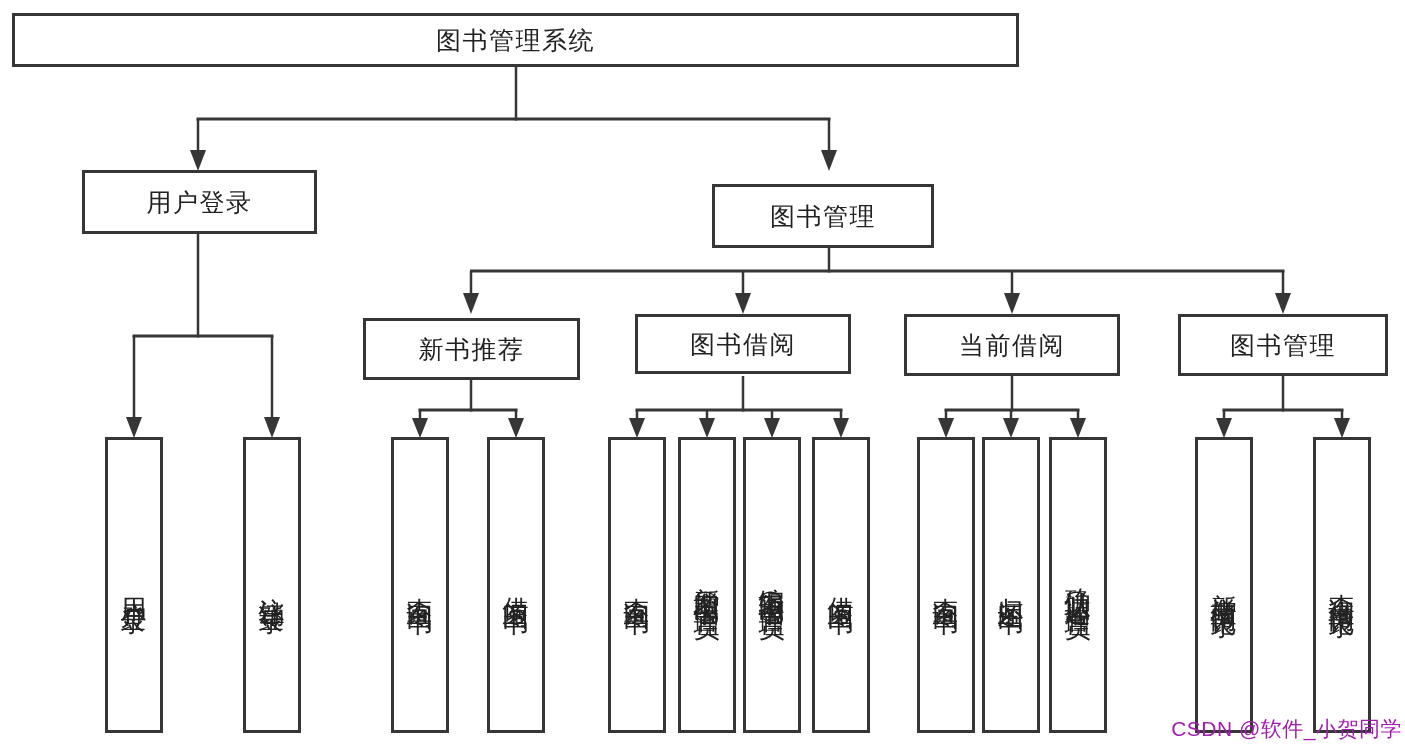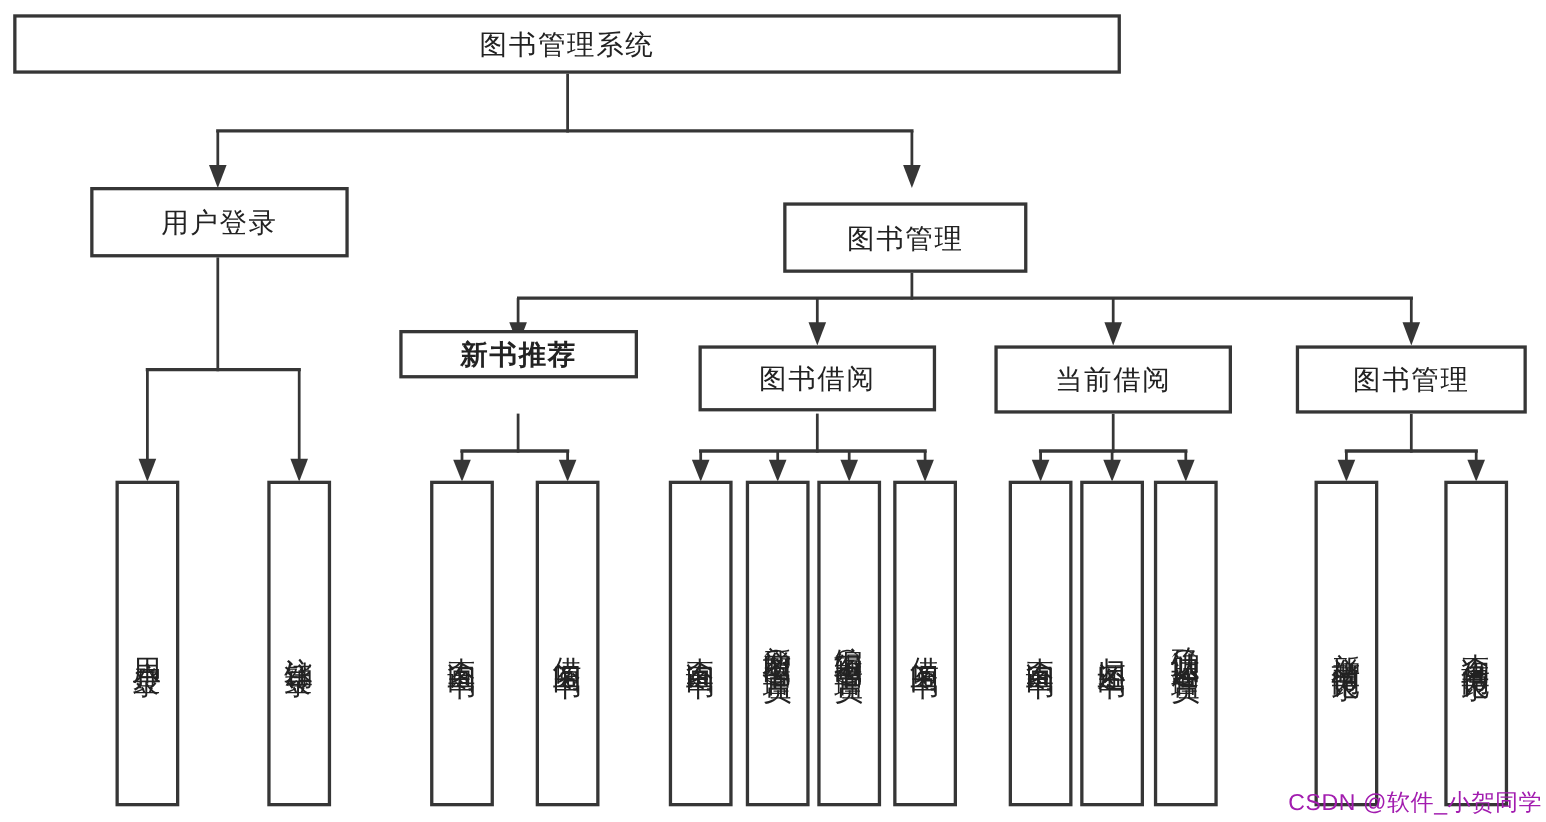--- a/index.html
+++ b/index.html
@@ -131,21 +131,21 @@
       <line x1="1342" y1="410" x2="1342" y2="422"></line>
       <polygon points="1334,418 1350,418 1342,438"></polygon>
     </g>
   </svg>
 
   <div class="node" style="left:12px; top:13px; width:1007px; height:54px;">图书管理系统</div>
 
   <div class="node" style="left:82px; top:170px; width:235px; height:64px;">用户登录</div>
   <div class="node" style="left:712px; top:184px; width:222px; height:64px;">图书管理</div>
 
-  <div class="node" style="left:363px; top:300px; width:217px; height:44px;font-weight:bold;">新书推荐</div>
+  <div class="node" style="left:363px; top:318px; width:217px; height:62px;">新书推荐</div>
   <div class="node" style="left:635px; top:314px; width:216px; height:60px;">图书借阅</div>
   <div class="node" style="left:904px; top:314px; width:216px; height:62px;">当前借阅</div>
   <div class="node" style="left:1178px; top:314px; width:210px; height:62px;">图书管理</div>
 
   <div class="node vert" style="left:105px; top:437px; width:58px; height:296px;">用户登录</div>
   <div class="node vert" style="left:243px; top:437px; width:58px; height:296px;">注销登录</div>
 
   <div class="node vert" style="left:391px; top:437px; width:58px; height:296px;">查询图书</div>
   <div class="node vert" style="left:487px; top:437px; width:58px; height:296px;">借阅图书</div>
 

